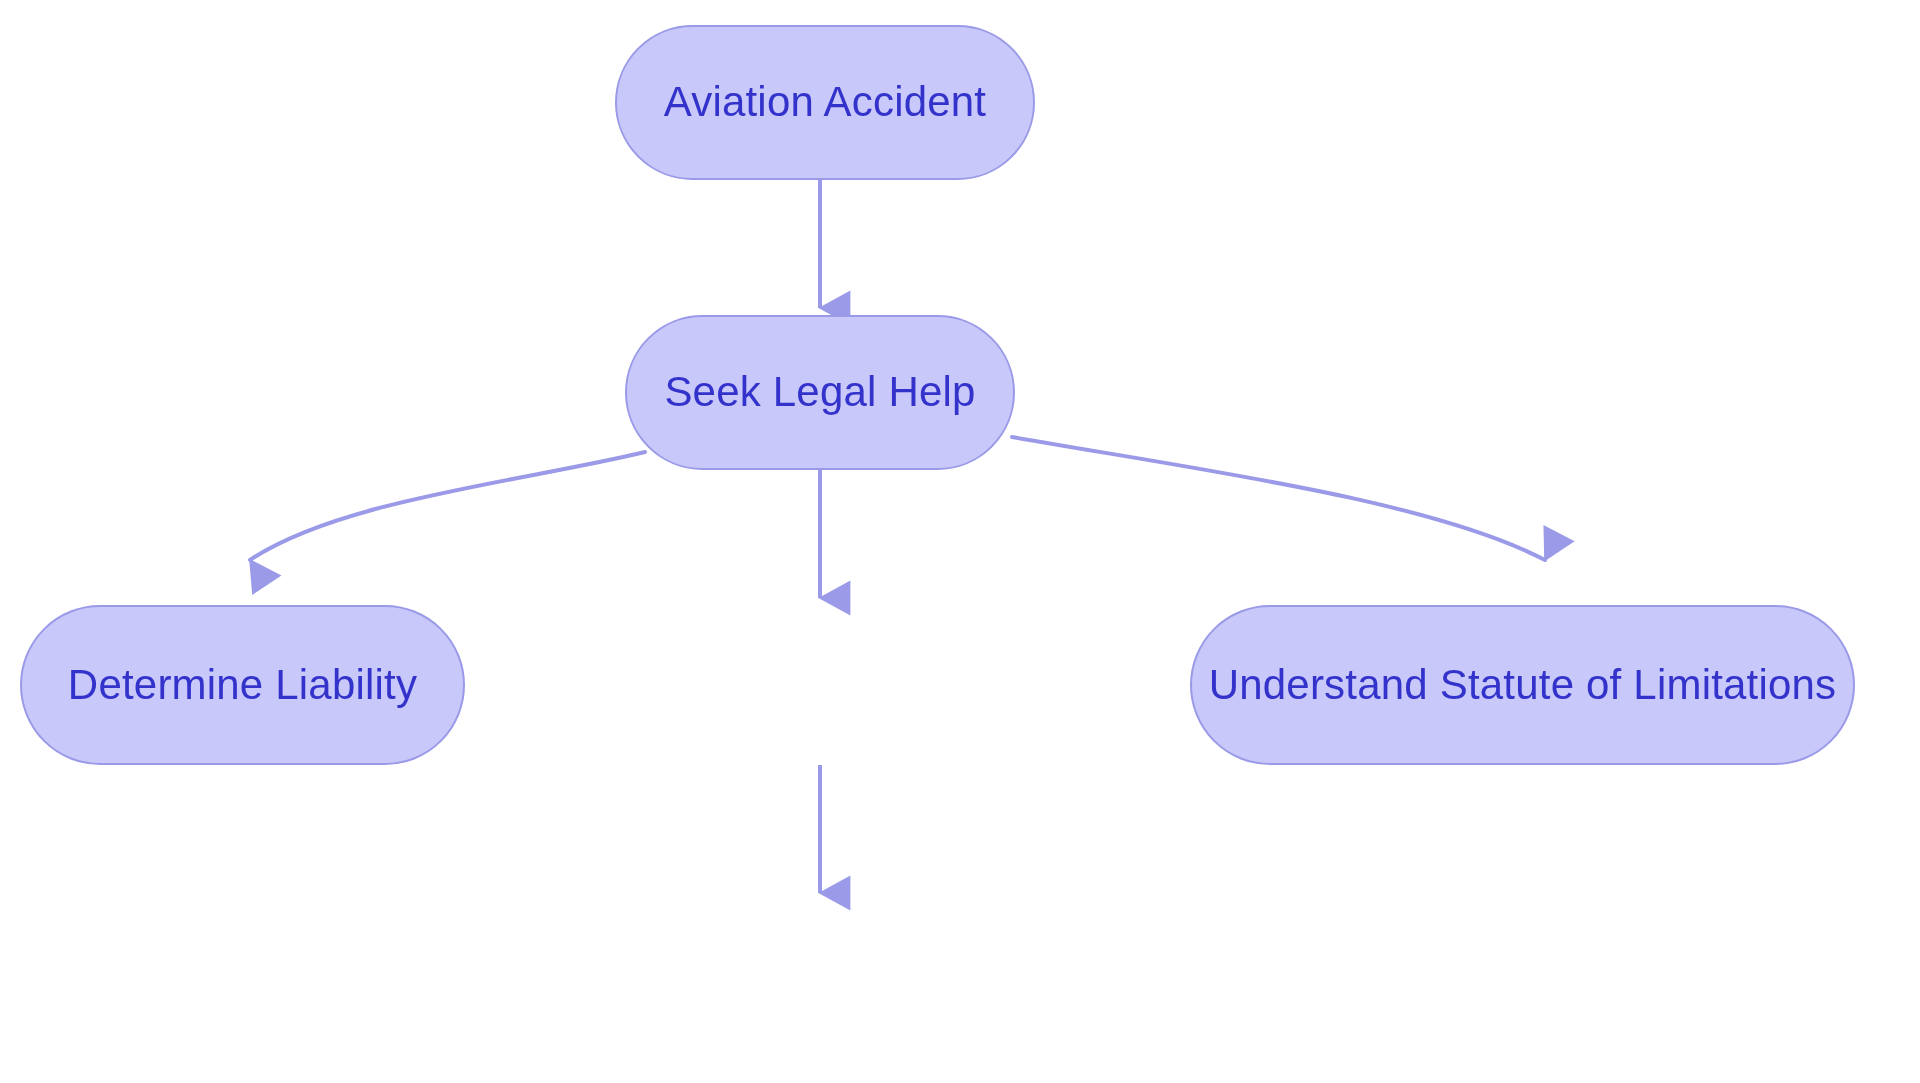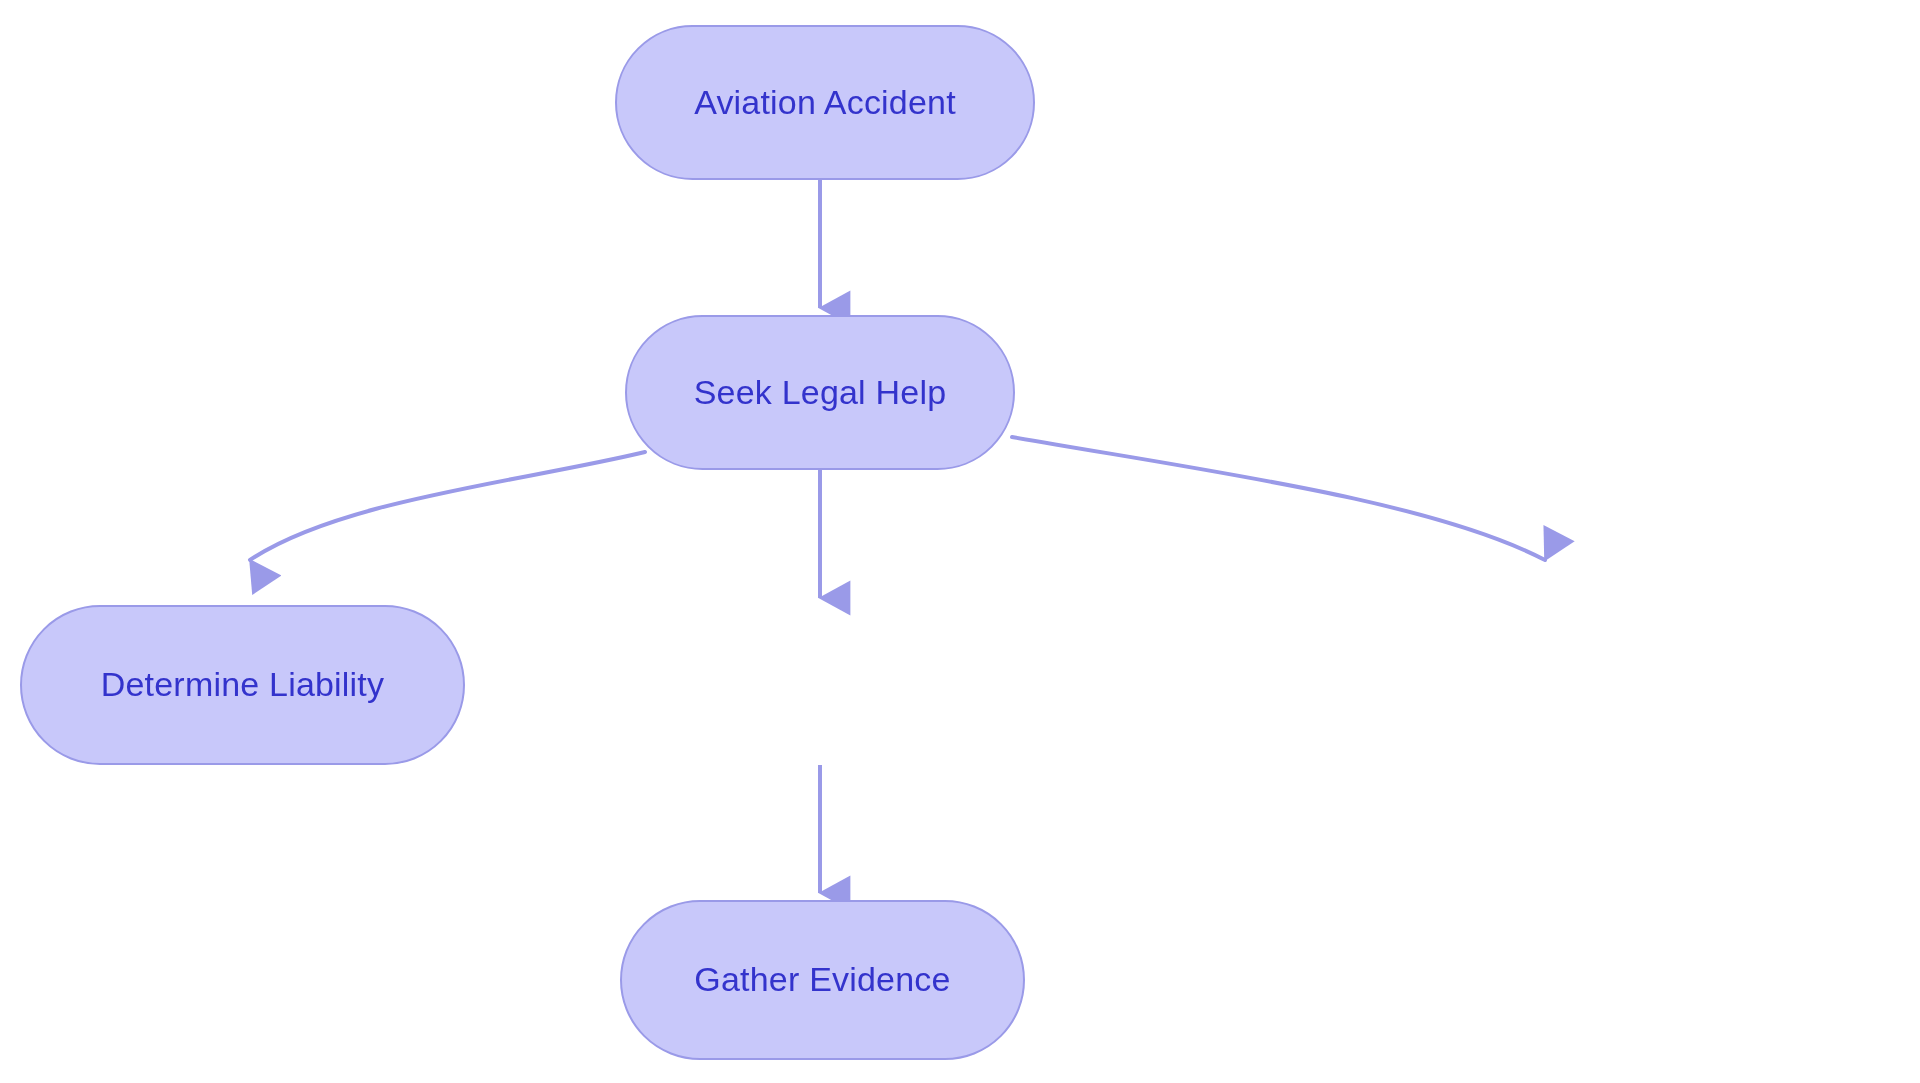--- a/index.html
+++ b/index.html
@@ -33,21 +33,21 @@
     border: 2px solid #9a9ae8;
     border-radius: 80px;
     display: flex;
     align-items: center;
     justify-content: center;
     text-align: center;
   }
   .node-label {
     color: #3333cc;
     font-family: "Liberation Sans", sans-serif;
-    font-size: 34px;
+    font-size: 42px;
     font-weight: 400;
     line-height: 1.15;
     letter-spacing: 0.2px;
     white-space: nowrap;
     padding: 0 18px;
   }
   
   #node-aviation-accident   { left: 615px;  top: 25px;  width: 420px; height: 155px; }
   #node-seek-legal-help     { left: 625px;  top: 315px; width: 390px; height: 155px; }
   #node-determine-liability { left: 20px;   top: 605px; width: 445px; height: 160px; }
@@ -84,18 +84,18 @@
 
   <div class="node" id="node-determine-liability">
     <span class="node-label">Determine Liability</span>
   </div>
 
   <div class="node" id="node-seek-legal-help">
     <span class="node-label">Seek Legal Help</span>
   </div>
 
 
+  <div class="node" id="node-statute-limitations">
+    <span class="node-label">Understand Statute of Limitations</span>
+  </div>
 
-  <div class="node" id="node-gather-evidence">
-    <span class="node-label">Gather Evidence</span>
-  </div>
 
 </div>
 
 </body></html>

